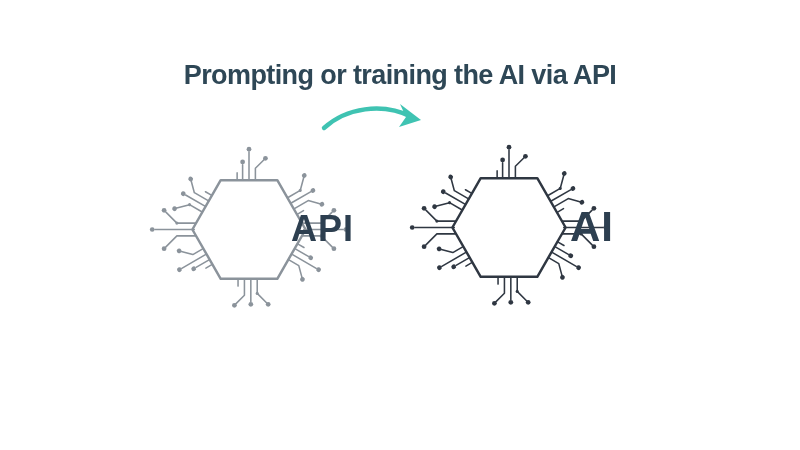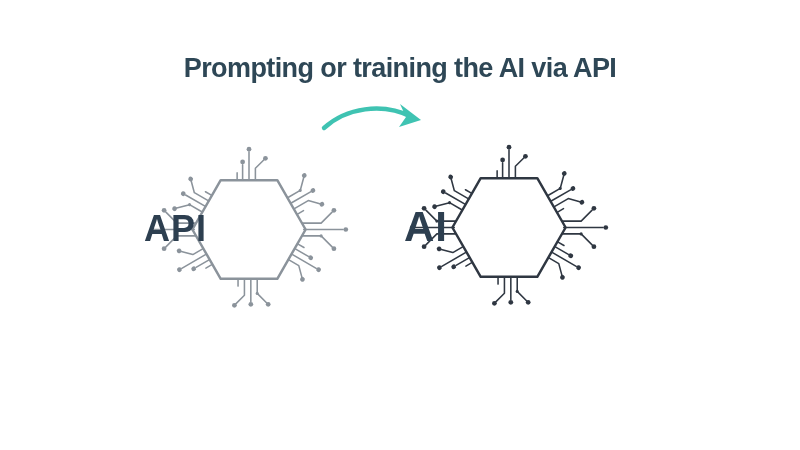--- a/index.html
+++ b/index.html
@@ -2,31 +2,31 @@
 <html style="--c-background: #ffffff; --c-title: #2e4756; --c-chip-label: #2d3f50; --c-api-chip: #8b939b; --c-ai-chip: #2f3742; --c-arrow: #3fc3b2;"><head>
 <meta charset="utf-8">
 <style>
   html,body{margin:0;padding:0;background:#fff;}
   .stage{
     position:relative;width:800px;height:450px;overflow:hidden;
     background:var(--c-background,#ffffff);
     font-family:"Liberation Sans",sans-serif;
   }
   .title{
-    position:absolute;left:0;right:0;top:44px;margin:9px;
+    position:absolute;left:0;right:0;top:44px;margin:16px;
     text-align:center;font-size:27px;font-weight:700;letter-spacing:-0.6px;
     color:var(--c-title,#2e4756);
   }
   .defs-svg{position:absolute;width:0;height:0;overflow:hidden;}
   .chip{position:absolute;margin:0;padding:0;}
   .chip-left{left:144px;top:138px;width:210px;height:183px;color:var(--c-api-chip,#8b939b);}
   .chip-right{left:404px;top:136px;width:210px;height:183px;color:var(--c-ai-chip,#2f3742);}
   .chip-svg{display:block;width:100%;height:100%;}
   .chip-label{
-    position:absolute;left:0;width:100%;text-align:left;
+    position:absolute;left:0;width:100%;text-align:right;
     top:91px;transform:translateY(-50%);
     font-weight:700;color:var(--c-chip-label,#2d3f50);letter-spacing:1px;line-height:1;
   }
   .chip-left .chip-label{font-size:36px;}
   .chip-right .chip-label{font-size:42px;}
   .arrow{position:absolute;left:320px;top:100px;width:108px;height:36px;}
   .arrow-shaft{fill:none;stroke:var(--c-arrow,#3fc3b2);stroke-width:4.4;stroke-linecap:round;}
   .arrow-head{fill:var(--c-arrow,#3fc3b2);stroke:none;}
 </style>
 </head>

